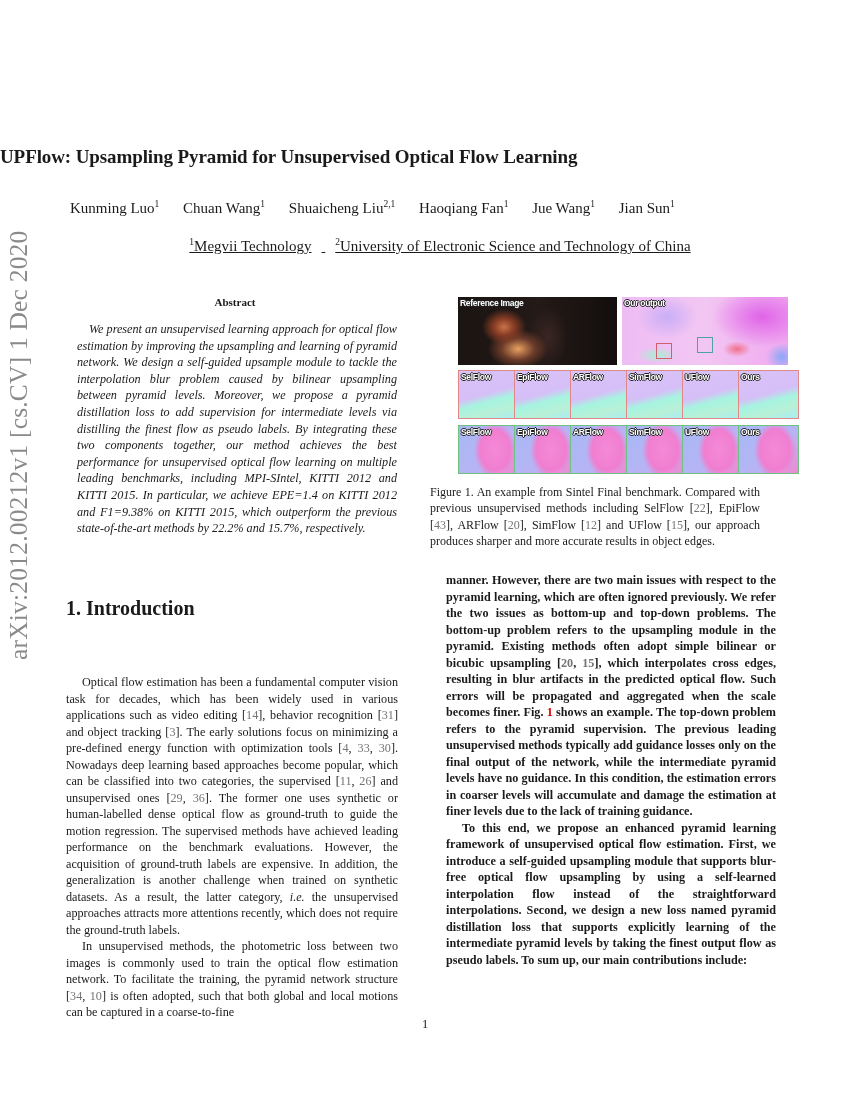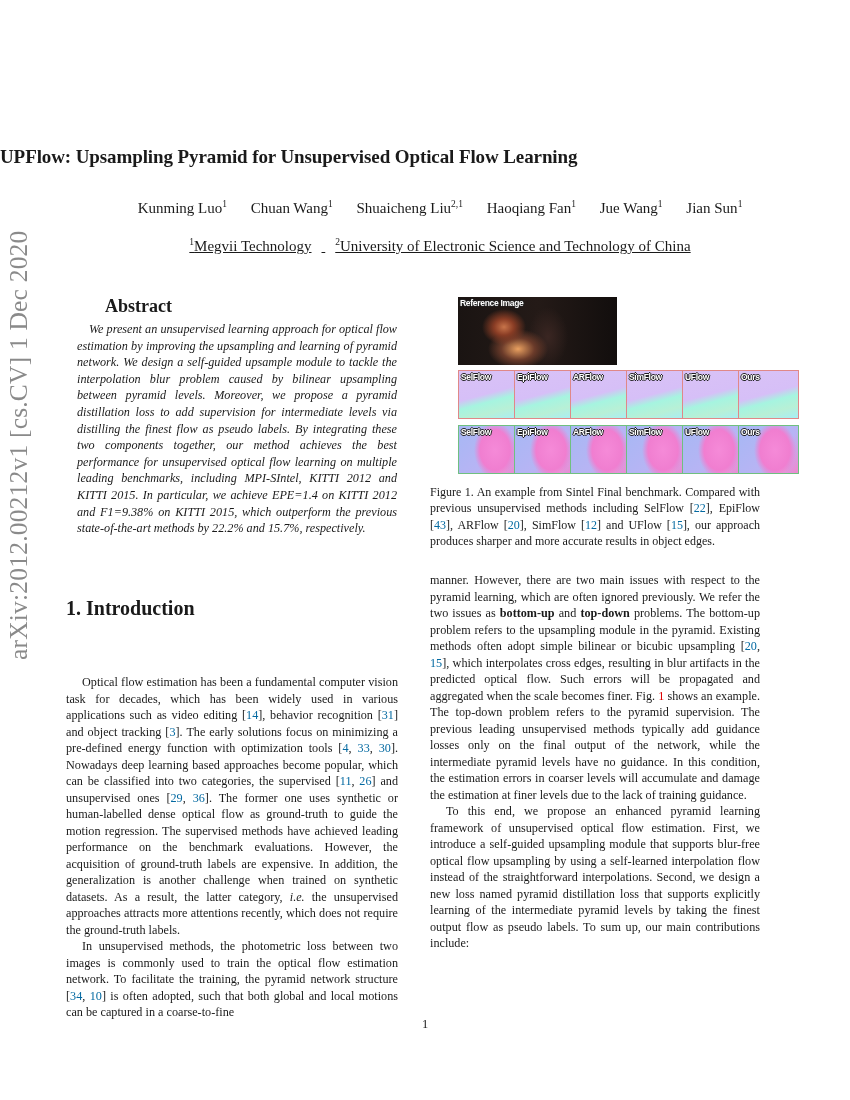--- a/index.html
+++ b/index.html
@@ -1,36 +1,36 @@
 <!DOCTYPE html>
 <html><head>
 <meta charset="utf-8">
 <style>
   html, body { margin: 0; padding: 0; background: #ffffff; }
   body { width: 850px; height: 1100px; position: relative; overflow: hidden;
          font-family: "Liberation Serif", "DejaVu Serif", serif; color: #1a1a1a; }
   .abs { position: absolute; }
   .title { left: 0; width: 850px; top: 146px; text-align: left; font-weight: bold; font-size: 19px; letter-spacing: -0.1px; }
-  .authors { left: 60px; width: 760px; top: 200px; text-align: center; font-size: 15px; }
+  .authors { left: 60px; width: 760px; top: 200px; font-size: 15px; }
   .authors span.a { margin: 0 10px; }
   .affils { left: 60px; width: 760px; top: 238px; text-align: center; font-size: 15px; text-decoration: underline; }
   .affils span.af { margin: 0 10px; }
   sup { font-size: 9.5px; vertical-align: 6px; line-height: 0; }
   .arxiv { left: 4px; top: 660px; transform-origin: 0 0; transform: rotate(-90deg); font-size: 25.5px; color: #8a8a8a; white-space: nowrap; letter-spacing: 0.2px; width: 380px; }
   .col { font-size: 12.2px; line-height: 16.5px; text-align: justify; }
   .col p { margin: 0; }
-  .abstract-head { left: 105px; width: 260px; top: 296px; text-align: left; font-weight: bold; font-size: 18px; }
+  .abstract-head { left: 105px; width: 260px; top: 296px; text-align: center; font-weight: bold; font-size: 11px; }
   .abstract { left: 77px; width: 320px; top: 321px; font-style: italic; font-size: 12.2px; line-height: 16.6px; }
   .abstract p { text-indent: 12px; }
   .sec-head { left: 66px; top: 597px; font-weight: bold; font-size: 20px; }
   .intro-left { left: 66px; width: 332px; top: 626px; margin-top: 48px; }
   .intro-left p { text-indent: 16px; }
-  .intro-right { left: 430px; width: 330px; top: 572px; }
+  .intro-right { left: 446px; width: 330px; top: 572px; font-weight: bold; }
   .intro-right p.indent { text-indent: 16px; }
-  .cite { color: #0369a1; }
+  .cite { color: #737373; }
   .figref { color: #dd0000; }
   .caption { left: 430px; width: 330px; top: 484px; font-size: 12px; line-height: 16.3px; text-align: justify; }
   .pagenum { left: 0; width: 850px; top: 1017px; text-align: center; font-size: 12.5px; }
 
   
   .figure { left: 430px; top: 297px; width: 330px; height: 180px; margin-left: 28px; }
   .panel { position: absolute; overflow: hidden; }
   .panel .lbl { position: absolute; left: 2px; top: 1px; font-family: "Liberation Sans", "DejaVu Sans", sans-serif; font-weight: bold; font-size: 8.5px; color: #ffffff; letter-spacing: -0.3px;
     text-shadow: -1px 0 #222, 1px 0 #222, 0 -1px #222, 0 1px #222; }
   .ref-img { left: 0; top: 0; width: 159px; height: 68px;
@@ -78,20 +78,25 @@
 
 <div class="abs abstract-head">Abstract</div>
 <div class="abs col abstract">
   <p>We present an unsupervised learning approach for optical flow estimation by improving the upsampling and learning of pyramid network. We design a self-guided upsample module to tackle the interpolation blur problem caused by bilinear upsampling between pyramid levels. Moreover, we propose a pyramid distillation loss to add supervision for intermediate levels via distilling the finest flow as pseudo labels. By integrating these two components together, our method achieves the best performance for unsupervised optical flow learning on multiple leading benchmarks, including MPI-SIntel, KITTI 2012 and KITTI 2015. In particular, we achieve EPE=1.4 on KITTI 2012 and F1=9.38% on KITTI 2015, which outperform the previous state-of-the-art methods by 22.2% and 15.7%, respectively.</p>
 </div>
 
 <div class="abs figure">
   <div class="panel ref-img">
     <span class="lbl">Reference Image</span>
   </div>
+  <div class="panel our-out">
+    <span class="lbl">Our output</span>
+    <div class="box-red"></div>
+    <div class="box-teal"></div>
+  </div>
 
   <div class="panel crop red" style="left:0;top:73px;">
       <span class="lbl">SelFlow</span>
     </div>
   <div class="panel crop red" style="left:56px;top:73px;">
       <span class="lbl">EpiFlow</span>
     </div>
   <div class="panel crop red" style="left:112px;top:73px;">
       <span class="lbl">ARFlow</span>
     </div>

